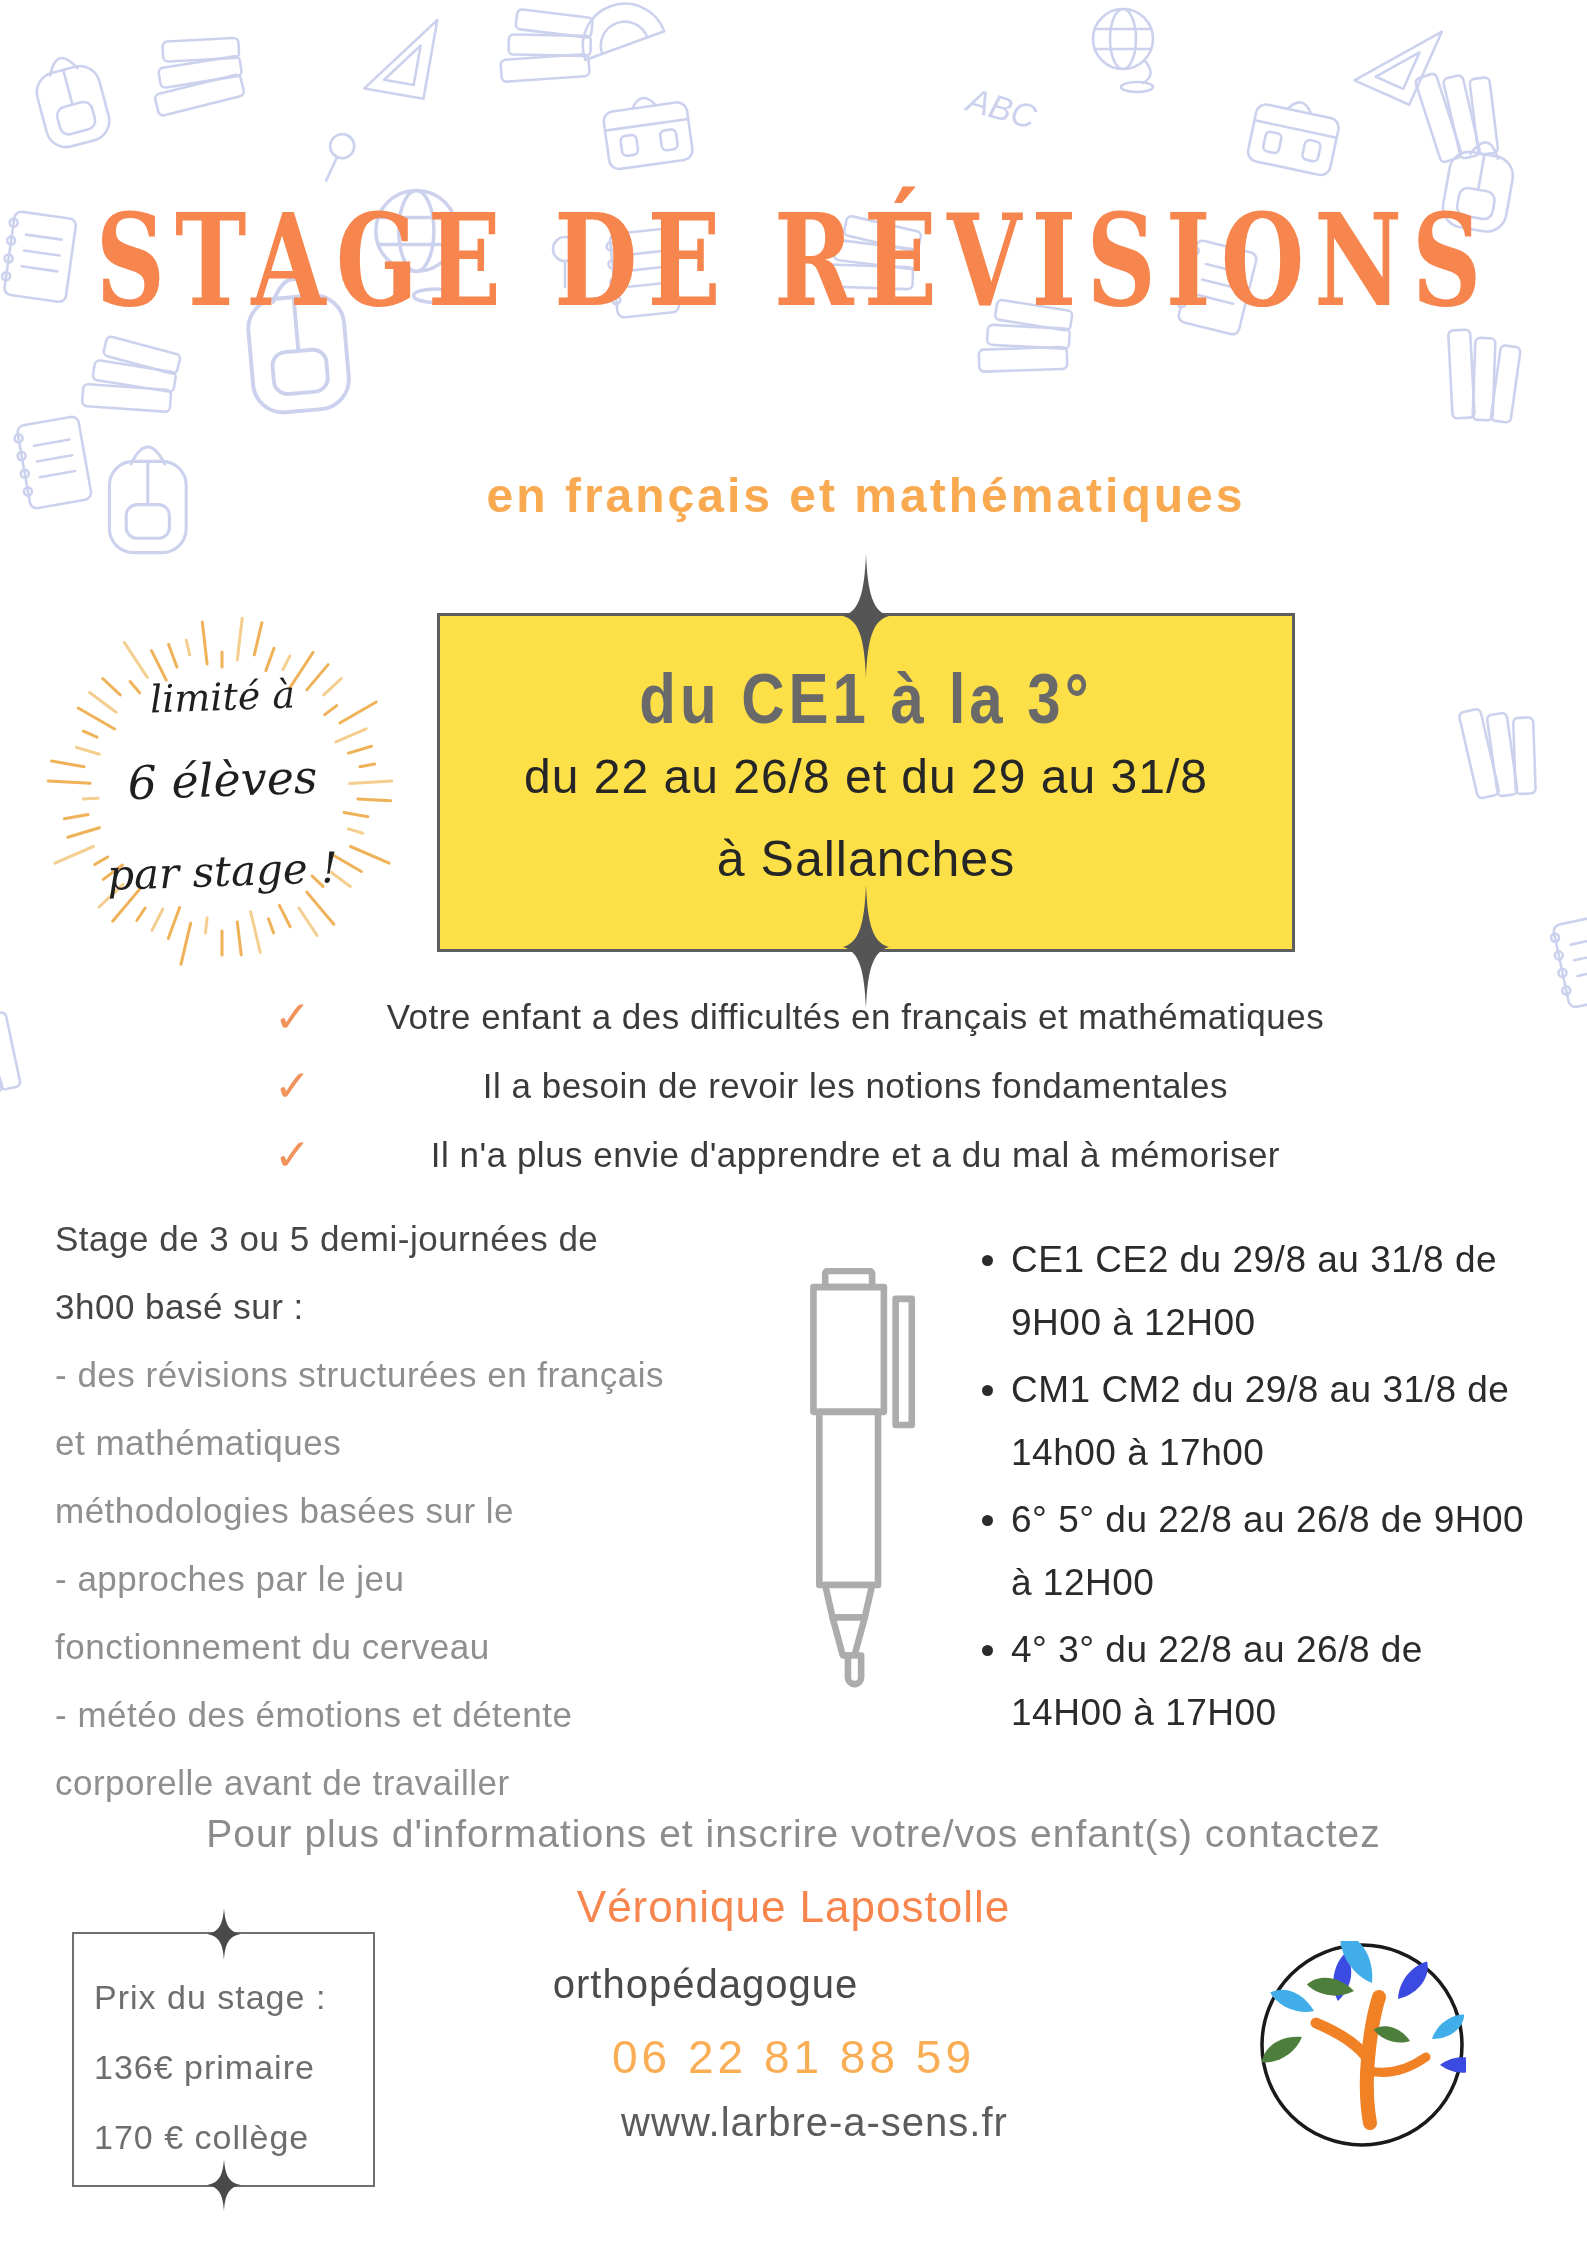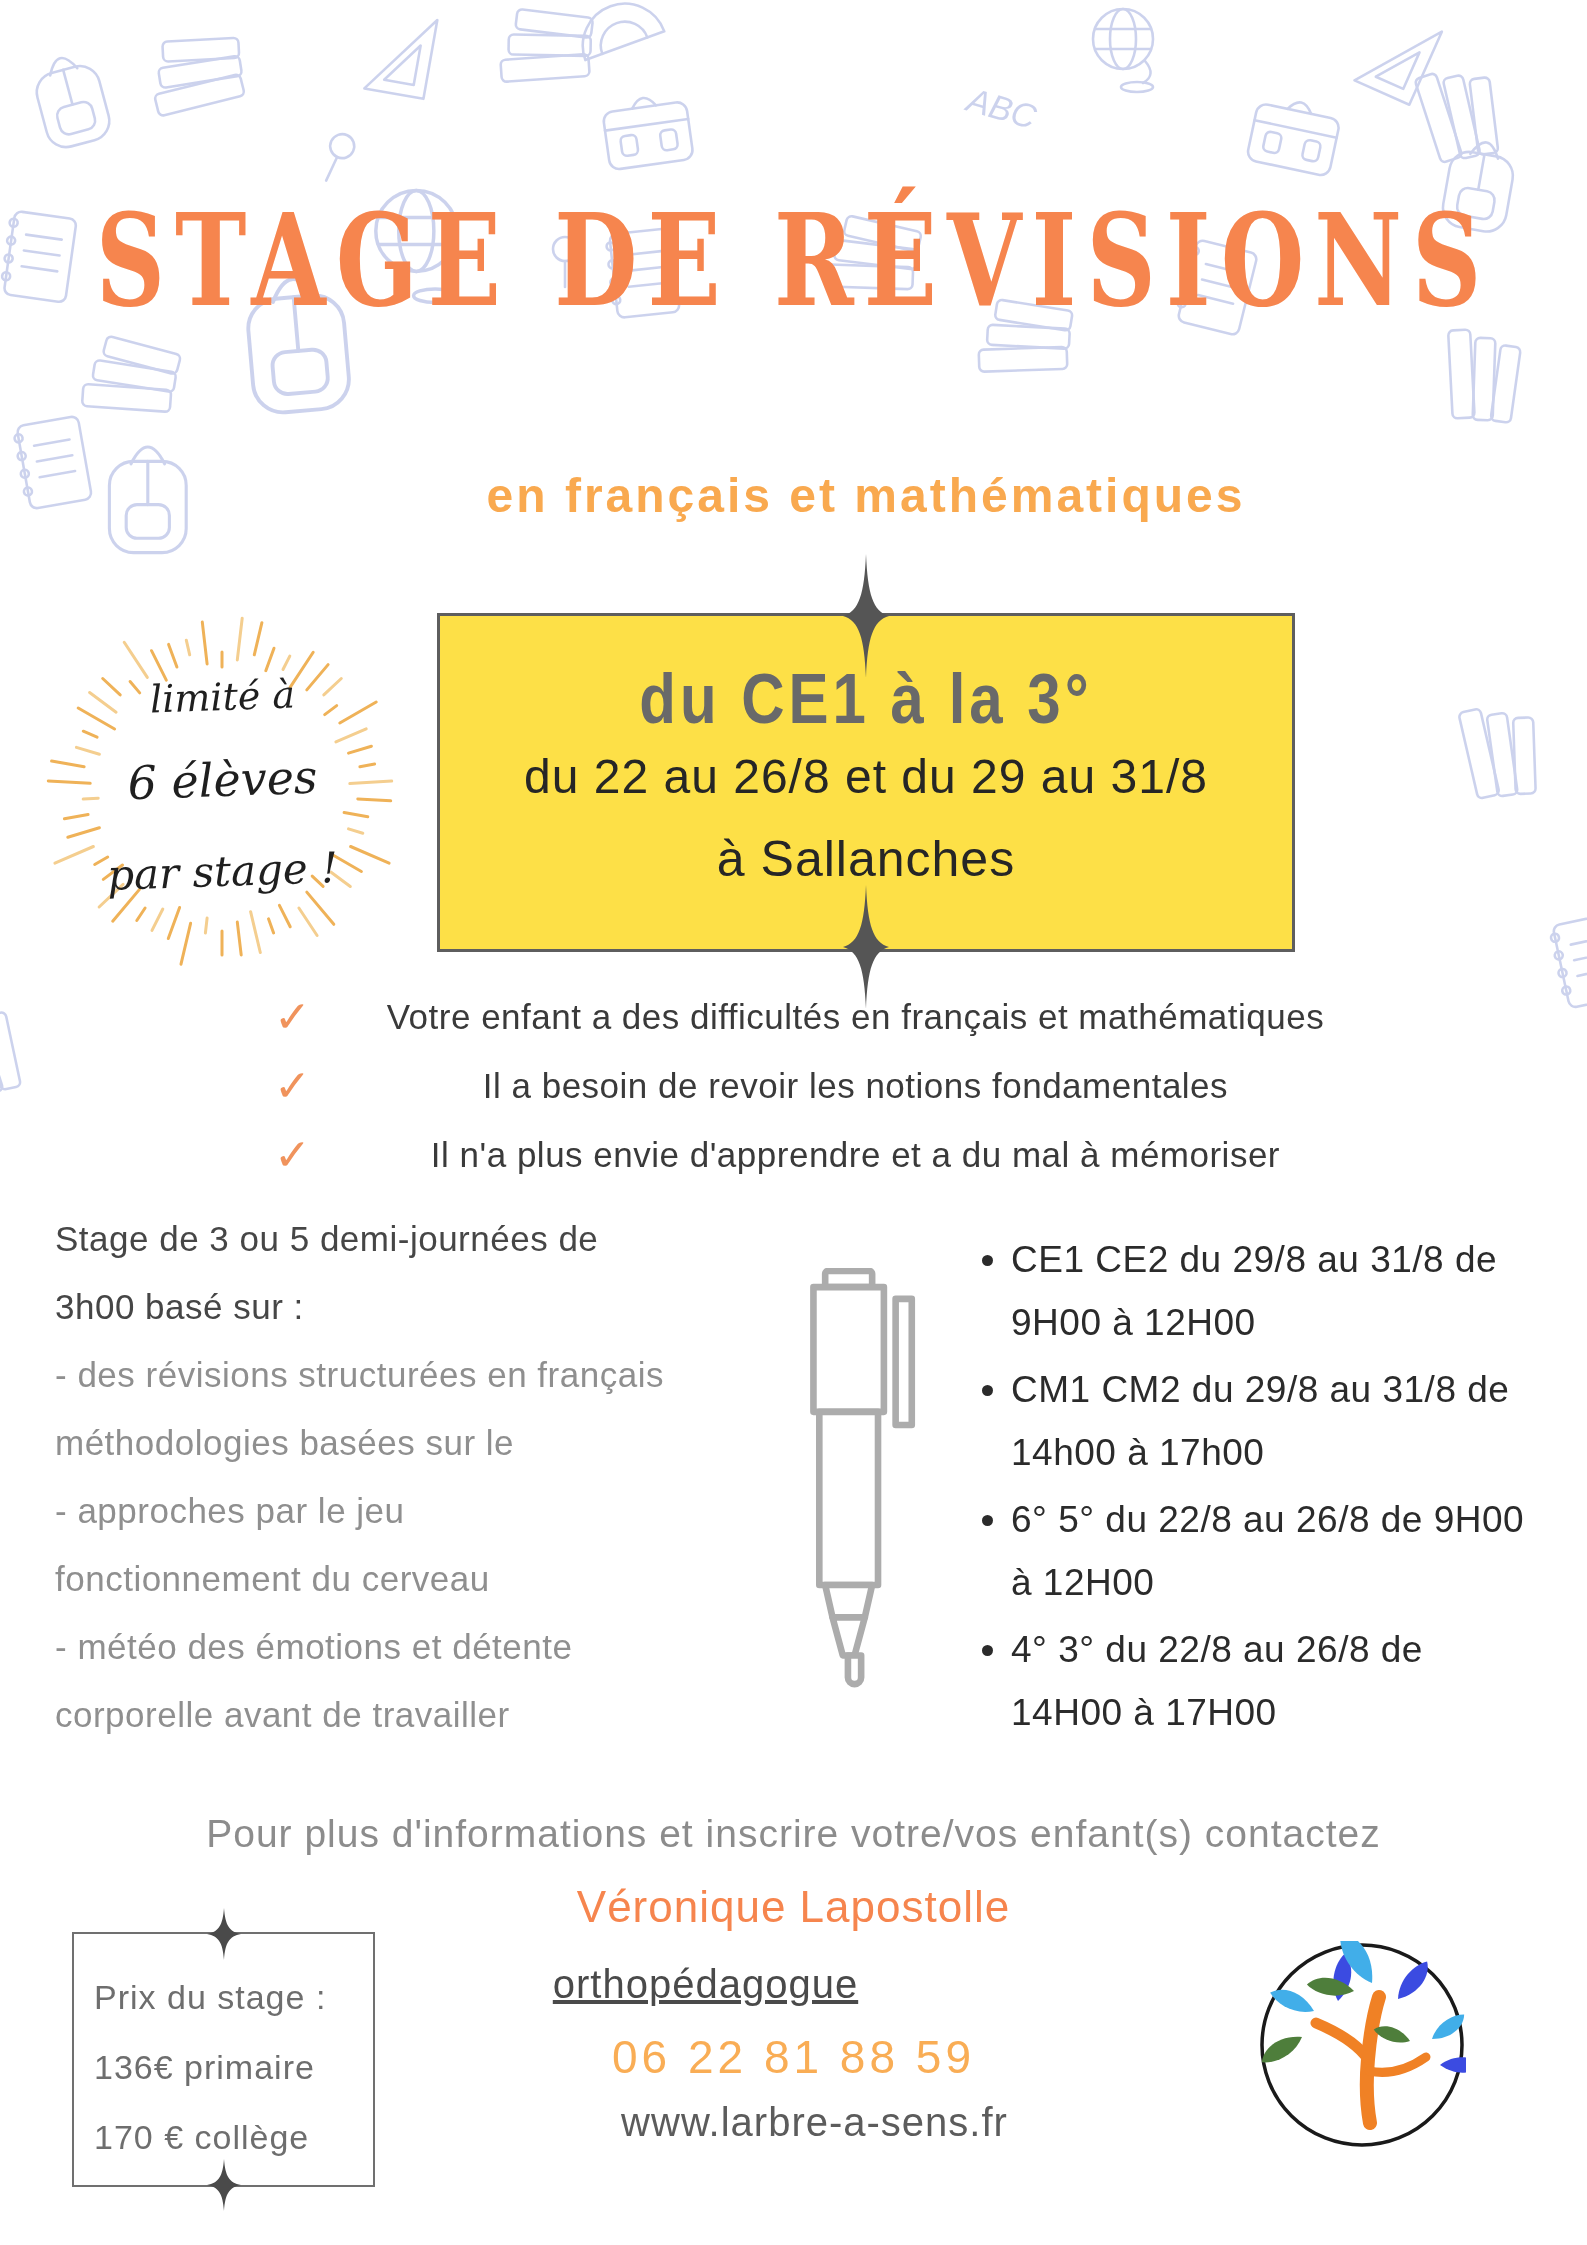--- a/index.html
+++ b/index.html
@@ -69,21 +69,21 @@
     margin:0; padding:0 0 0 46px; list-style:disc outside;
     color:#2B2B2B;
   }
   .schedule li{font-size:37px; line-height:63px; letter-spacing:0.5px; margin-bottom:4px;}
   
   .contact-intro{position:absolute; top:1812px; left:0; width:1587px; text-align:center;
     font-size:39px; color:#8C8C8C; letter-spacing:1px;}
   .contact-name{position:absolute; top:1882px; left:0; width:1587px; text-align:center;
     font-size:44px; color:#F6854E; letter-spacing:1px;}
   .contact-role{position:absolute; top:1962px; left:0; width:1411px; text-align:center;
-    font-size:40px; color:#4A4A4A; letter-spacing:1px;text-decoration:underline;}
+    font-size:40px; color:#4A4A4A; letter-spacing:1px;}
   .contact-phone{position:absolute; top:2030px; left:0; width:1587px; text-align:center;
     font-size:46px; color:#F9AD55; letter-spacing:4px;}
   .contact-website{position:absolute; top:2100px; left:0; width:1587px; text-align:center;
     font-size:40px; color:#5C5C5C; letter-spacing:1px;padding-left:21px;}
   
   .price-box{
     position:absolute; left:72px; top:1932px; width:303px; height:255px;
     border:2px solid #707070; box-sizing:border-box; background:#fff;
   }
   .price-box .sparkle.top{left:50%; top:-26px; margin-left:-17px; color:#4a4a4a;}
@@ -268,20 +268,21 @@
     <div class="check-row">
       <span class="check-mark">✓</span>
       <span class="check-text">Il n'a plus envie d'apprendre et a du mal à mémoriser</span>
     </div>
   </div>
 
   <div class="program">
     <div class="program-line dark">Stage de 3 ou 5 demi-journées de</div>
     <div class="program-line dark">3h00 basé sur :</div>
     <div class="program-line light">- des révisions structurées en français</div>
+    <div class="program-line light">et mathématiques</div>
     <div class="program-line light"> méthodologies basées sur le</div>
     <div class="program-line light">- approches par le jeu</div>
     <div class="program-line light">fonctionnement du cerveau</div>
     <div class="program-line light">- météo des émotions et détente</div>
     <div class="program-line light">corporelle avant de travailler</div>
   </div>
 
   <svg class="pen" width="162" height="455" viewBox="0 0 110 310" fill="#ffffff" stroke="#ACACAC" stroke-width="4.5" stroke-linejoin="round">
     <rect x="34" y="2" width="32" height="11" rx="2"></rect>
     <rect x="26" y="13" width="48" height="85"></rect>

